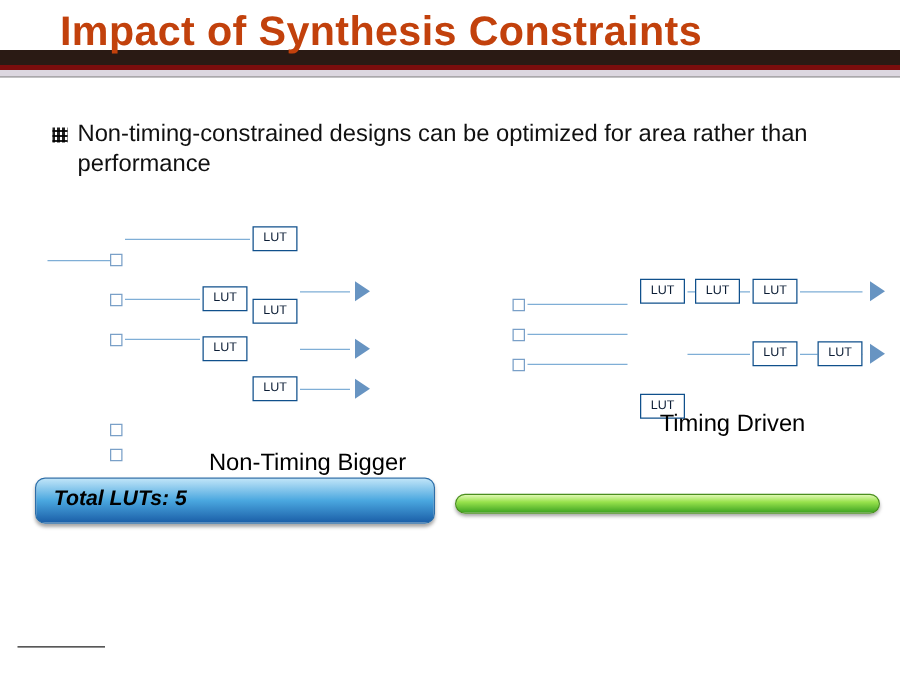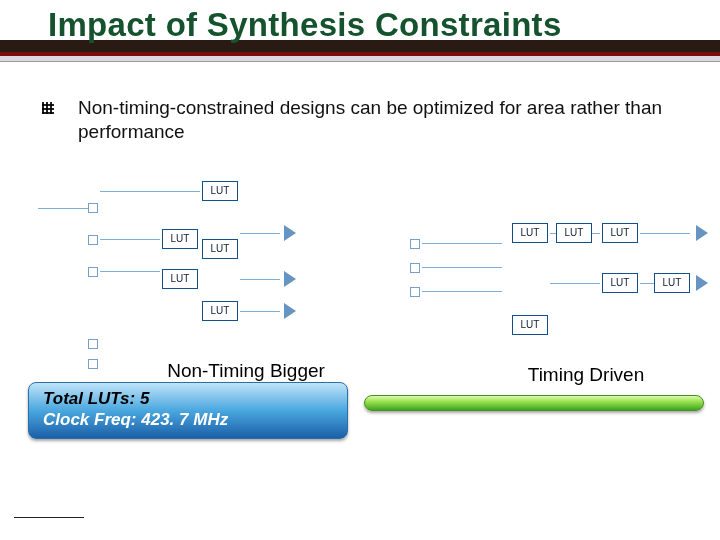--- a/index.html
+++ b/index.html
@@ -17,26 +17,26 @@
     padding-top: 6px;
   }
   .title-band .band1 { position:absolute; left:0; right:0; top:40px; height:12px; background:#2a1a14; }
   .title-band .band2 { position:absolute; left:0; right:0; top:52px; height:4px; background:#7a0d0d; }
   .title-band .band3 { position:absolute; left:0; right:0; top:56px; height:6px; background:#dcd7e0; border-bottom:1px solid #999; }
   .title {
     position: relative;
     z-index: 2;
     font-size: 33px;
     font-weight: 700;
-    color: #14532d;
+    color: #c2410c;
     padding-left: 48px;
     letter-spacing: 0.3px;
   }
   .body-area { position:relative; padding: 34px 28px 0 42px; }
-  .bullet-row { display:flex; gap:24px; align-items:flex-start; }
+  .bullet-row { display:flex; gap:8px; align-items:flex-start; }
   .bullet-mark {
     width:12px; height:12px; margin-top:6px; flex-shrink:0;
     background: repeating-linear-gradient(90deg,#222 0 2px,#fff 2px 4px),
                 repeating-linear-gradient(0deg,#222 0 2px,#fff 2px 4px);
     background-blend-mode: multiply;
   }
   .bullet-text { font-size:19px; color:#111; line-height:1.28; }
 
   .diagrams { position:relative; margin-top:24px; height:225px; }
   .diag { position:absolute; }
@@ -66,21 +66,21 @@
     border-top:8px solid transparent;
     border-bottom:8px solid transparent;
   }
   .diag-caption {
     position:absolute;
     font-size:19px;
     text-align:center;
     color:#000;
   }
   .cap-left { left:116px; top:360px; width:260px; }
-  .cap-right { left:456px; top:364px; width:260px; line-height:1.2; }
+  .cap-right { left:456px; top:329px; width:260px; line-height:1.2; }
 
   .stat-pill {
     position:absolute;
     border-radius:8px;
     padding:6px 14px 8px 14px;
     font-style:italic;
     font-weight:700;
     font-size:17px;
     line-height:1.22;
     color:#000;
@@ -168,19 +168,18 @@
   </div>
 </div>
 
 <div class="diag-caption cap-left">Non-Timing Bigger</div>
 <div class="diag-caption cap-right">
   <span>Timing Driven</span><br>
 </div>
 
 <div class="stat-pill stat-left">
   <div>Total  LUTs: 5</div>
-  <div class="t2">Clock  Freq: 423. 7 MHz</div>
 </div>
 
 <div class="stat-pill stat-right">
 </div>
 
 <div class="footer-line"></div>
 
 </body></html>

